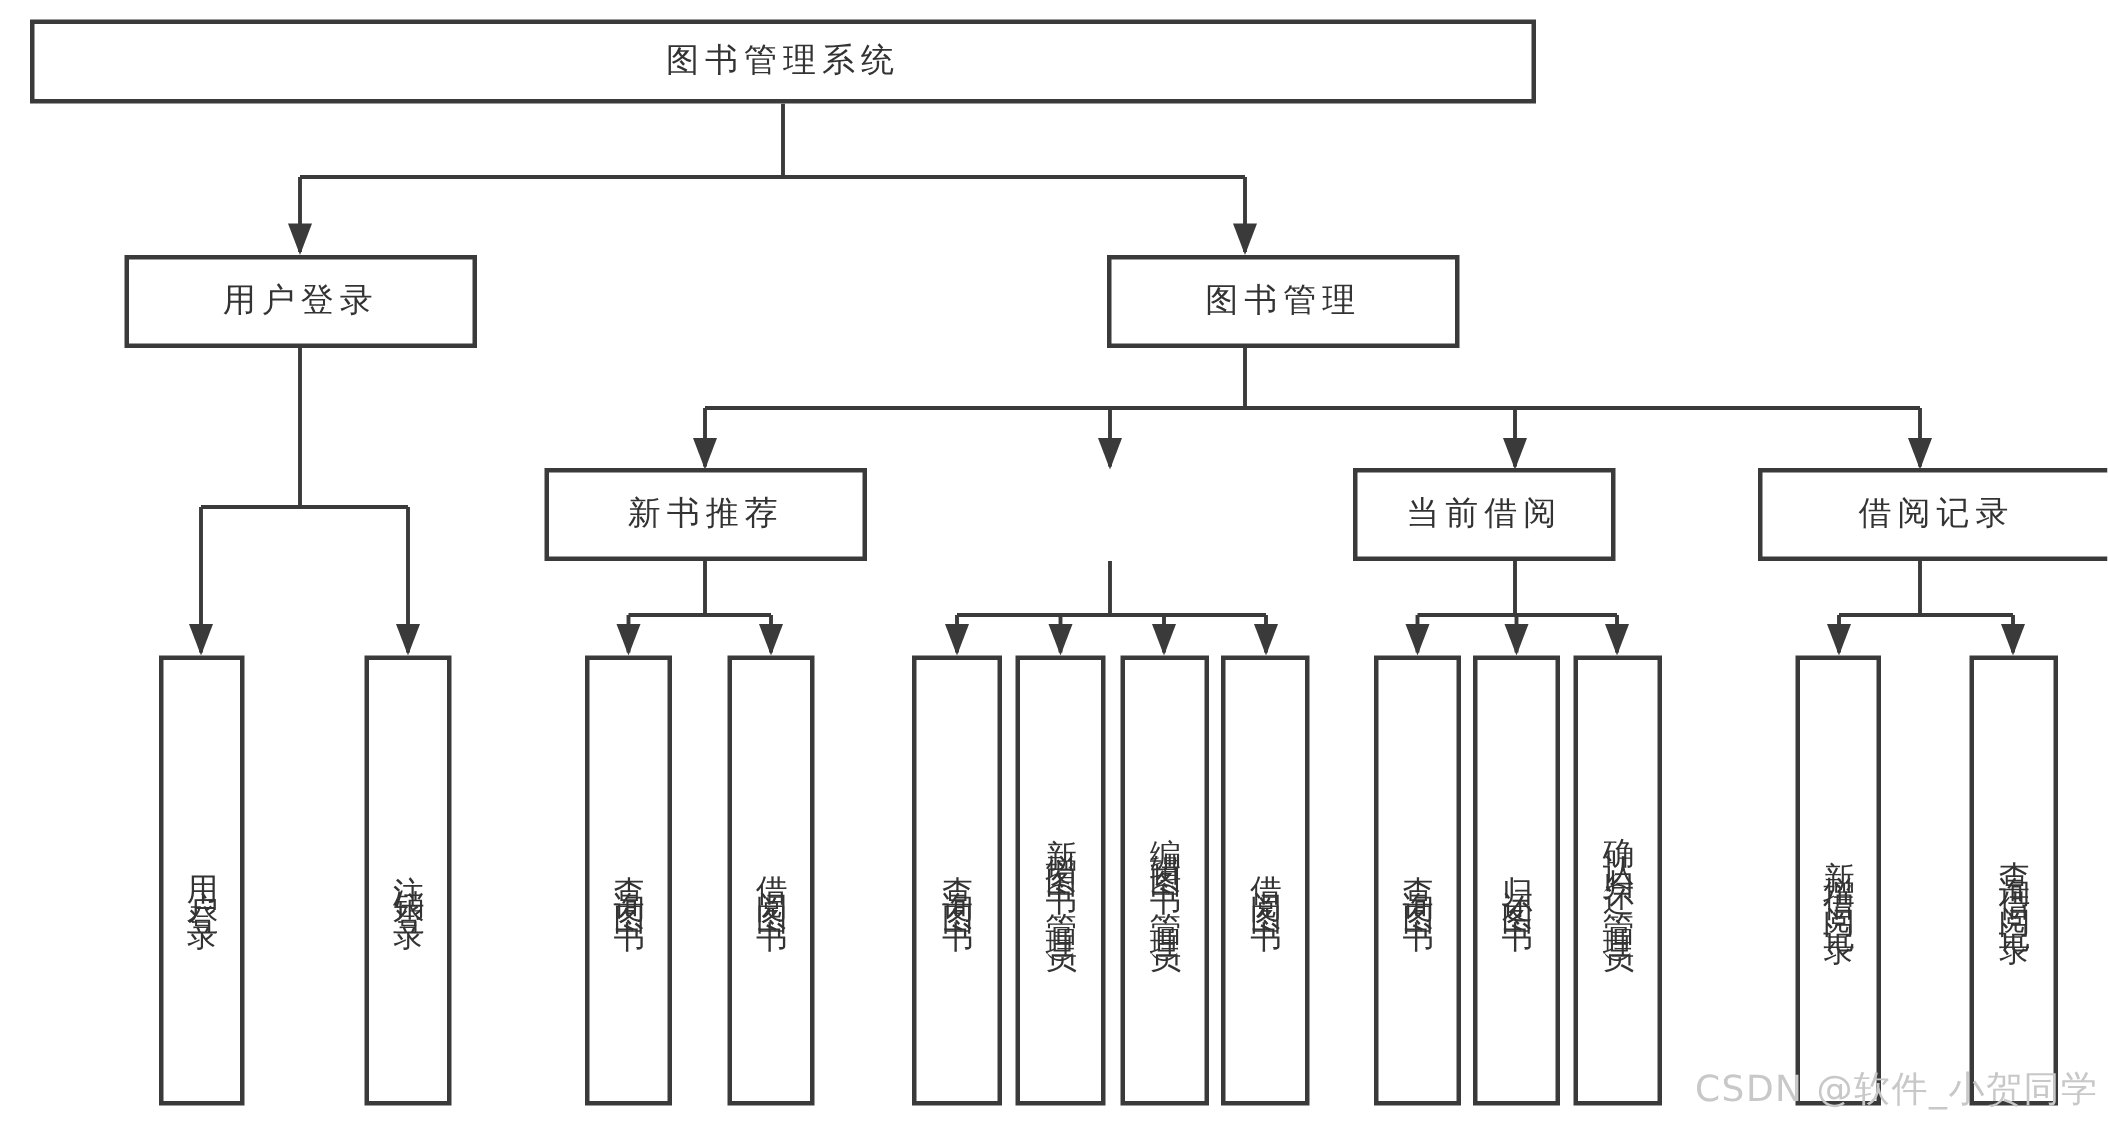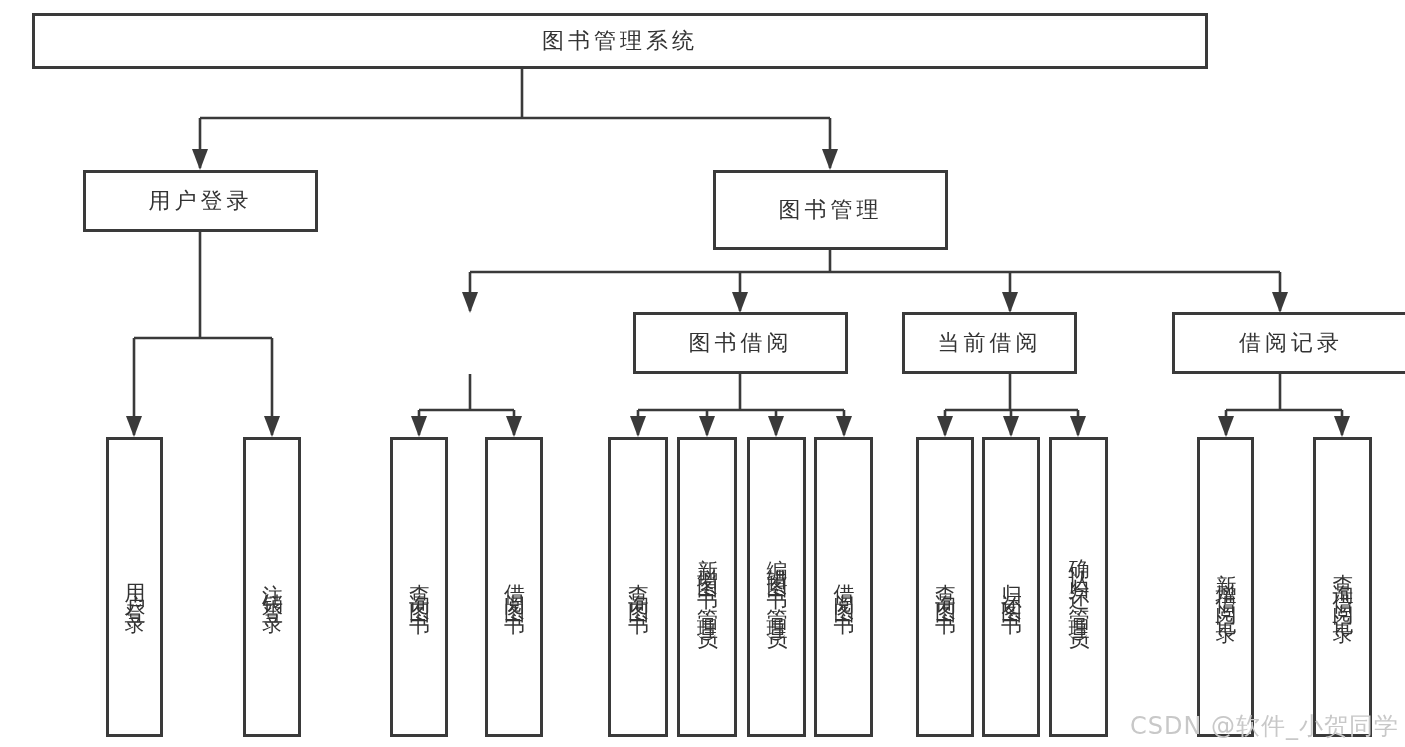--- a/index.html
+++ b/index.html
@@ -114,26 +114,26 @@
 
       <path d="M937 416 L953 416 L945 437 Z"></path>
       <path d="M1003 416 L1019 416 L1011 437 Z"></path>
       <path d="M1070 416 L1086 416 L1078 437 Z"></path>
 
       <path d="M1218 416 L1234 416 L1226 437 Z"></path>
       <path d="M1334 416 L1350 416 L1342 437 Z"></path>
     </g>
   </svg>
 
-  <div class="node" style="left:32px;top:13px;width:1176px;height:56px;">图书管理系统</div>
+  <div class="node" style="left:20px;top:13px;width:1004px;height:56px;">图书管理系统</div>
 
   <div class="node" style="left:83px;top:170px;width:235px;height:62px;">用户登录</div>
-  <div class="node" style="left:713px;top:170px;width:235px;height:80px;">图书管理</div>
+  <div class="node" style="left:738px;top:170px;width:235px;height:62px;">图书管理</div>
 
-  <div class="node" style="left:633px;top:312px;width:215px;height:62px;">图书借阅</div>
+  <div class="node" style="left:363px;top:312px;width:215px;height:62px;">新书推荐</div>
   <div class="node" style="left:902px;top:312px;width:175px;height:62px;">当前借阅</div>
   <div class="node" style="left:1172px;top:312px;width:238px;height:62px;">借阅记录</div>
 
   <div class="node leaf" style="left:106px;top:437px;width:57px;height:300px;">用户登录</div>
   <div class="node leaf" style="left:243px;top:437px;width:58px;height:300px;">注销登录</div>
 
   <div class="node leaf" style="left:390px;top:437px;width:58px;height:300px;">查询图书</div>
   <div class="node leaf" style="left:485px;top:437px;width:58px;height:300px;">借阅图书</div>
 
   <div class="node leaf" style="left:608px;top:437px;width:60px;height:300px;">查询图书</div>

